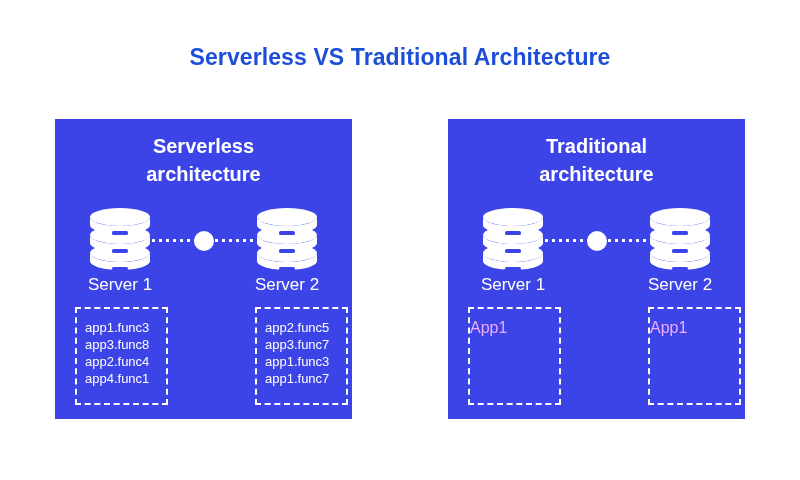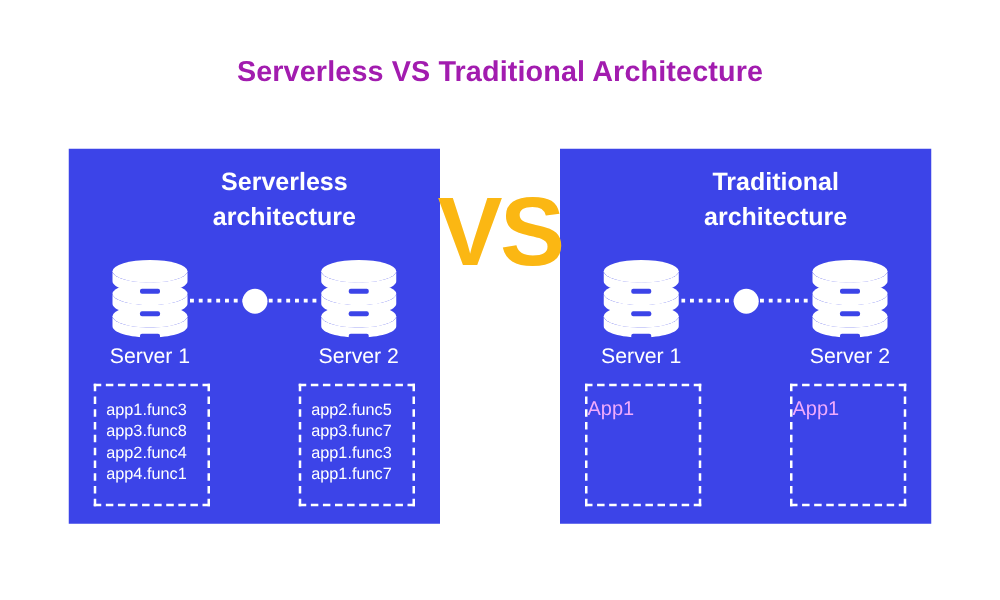--- a/index.html
+++ b/index.html
@@ -13,42 +13,41 @@
   #stage{position:relative;width:800px;height:480px;}
 
   
   .main-title{
     position:absolute;
     left:0;top:44px;width:800px;
     text-align:center;
     font-size:23px;
     font-weight:bold;
     letter-spacing:.1px;
-    color:#a21caf;
+    color:#1d4ed8;
     white-space:nowrap;
   }
 
   
   .panel{
     position:absolute;
     top:119px;height:300px;
     background:#3c44e8;
   }
   .panel.left{left:55px;width:297px;}
   .panel.right{left:448px;width:297px;}
 
   .panel-title{
     position:absolute;
     left:0;top:13px;width:100%;
     text-align:center;
     color:#ffffff;
     font-size:20px;
     font-weight:bold;
     line-height:28px;
-    padding-left:24px;
   }
   .panel-title span{display:block;}
 
   
   .server-row{
     position:absolute;
     top:86px;left:0;width:100%;height:75px;
   }
   .server{
     position:absolute;
@@ -95,21 +94,21 @@
 
   
   .dashbox{
     position:absolute;
     top:188px;
     width:93px;height:98px;
     border:2px dashed #ffffff;
     box-sizing:border-box;
   }
   .dashbox.b1{left:20px;}
-  .dashbox.b2{right:20px;}
+  .dashbox.b2{right:4px;}
 
   .func-list{
     margin:1px;padding:9px 0 0 7px;
     list-style:none;
     color:#ffffff;
     font-size:13px;
     line-height:17px;
     text-align:left;
   }
   .app-name{
@@ -276,15 +275,14 @@
     <div class="dashbox b1">
       <span class="app-name">App1</span>
     </div>
 
     <div class="dashbox b2">
       <span class="app-name">App1</span>
     </div>
   </div>
 
   <div class="vs-gap"></div>
-  <div class="vs-text">VS</div>
 
 </div>
 
 </body></html>

